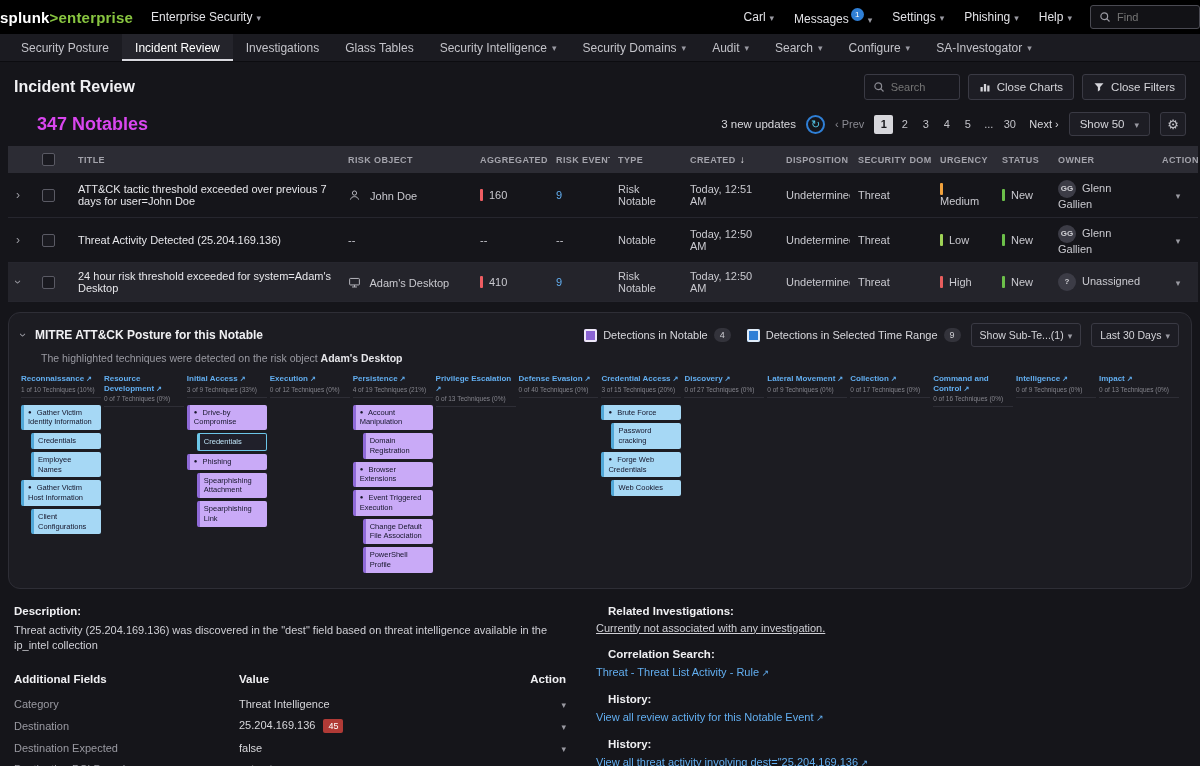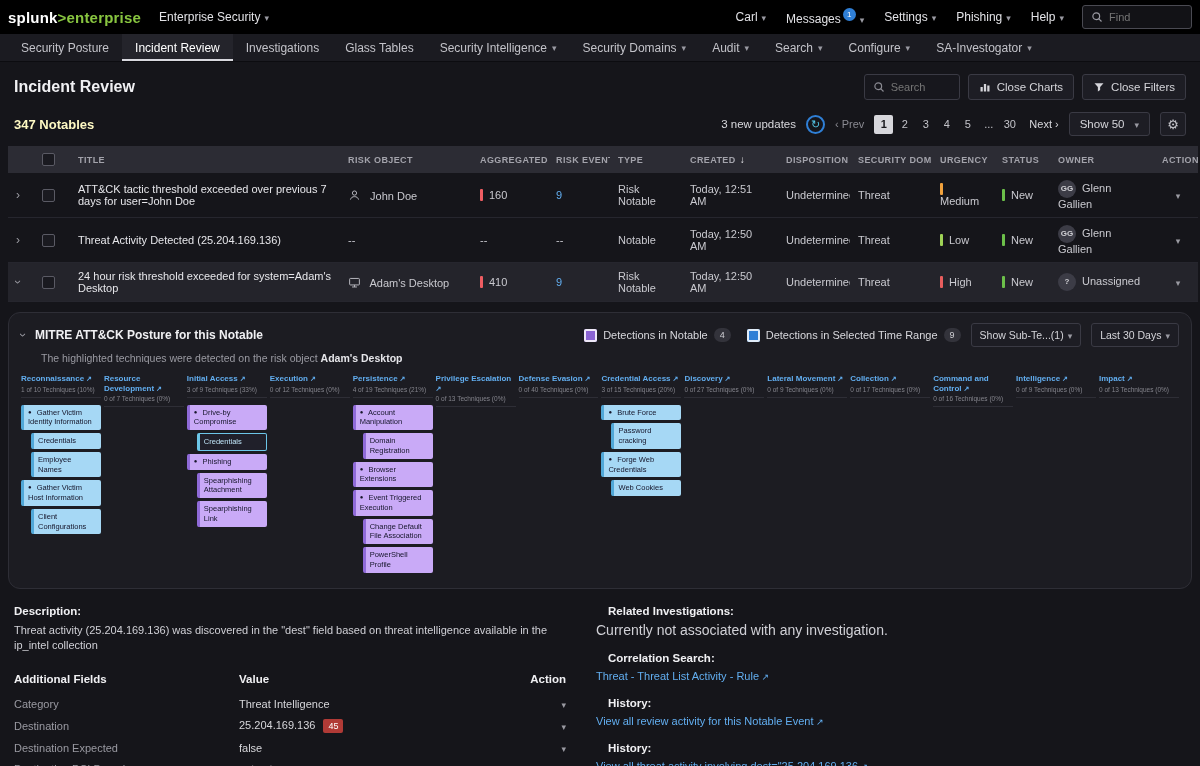--- a/index.html
+++ b/index.html
@@ -5,21 +5,21 @@
   * { box-sizing: border-box; margin: 0; padding: 0; }
   html,body { width:1200px; height:766px; overflow:hidden; }
   body {
     background:#15151a; color:#d7d7dc;
     font-family:"Liberation Sans", sans-serif; font-size:12px;
   }
   .caret-icon::after { content:"▾"; font-size:9px; color:#9a9aa2; margin-left:4px; }
   .ext::after { content:" ↗"; font-size:9px; }
 
   
-  .topbar { height:34px; background:#000; display:flex; align-items:center; padding:0 8px; gap:18px; }
+  .topbar { height:34px; background:#000; display:flex; align-items:center; padding:0 0; gap:18px; }
   .logo { font-size:15px; font-weight:bold; letter-spacing:.2px; }
   .logo .lg-splunk { color:#fff; }
   .logo .lg-gt, .logo .lg-ent { color:#88c540; }
   .app-menu { color:#e2e2e6; font-size:12px; cursor:pointer; }
   .topbar-right { margin-left:auto; display:flex; align-items:center; gap:20px; }
   .top-menu { color:#e2e2e6; font-size:12px; cursor:pointer; white-space:nowrap; }
   .msg-badge { display:none; background:#2f7fd6; color:#fff; border-radius:50%;
     width:13px; height:13px; line-height:13px; font-size:8px; text-align:center;
     vertical-align:6px; margin-left:2px; }
   .msg-badge:not(:empty) { display:inline-block; }
@@ -38,21 +38,21 @@
   .page-title { font-size:16px; font-weight:bold; color:#f0f0f3; }
   .header-right { margin-left:auto; display:flex; gap:8px; }
   .searchbox { display:flex; align-items:center; gap:6px; background:#17171d; border:1px solid #3a3a44;
     border-radius:3px; height:26px; padding:0 8px; color:#8a8a92; width:96px; }
   .searchbox input { background:transparent; border:0; outline:0; color:#ddd; width:60px; font-size:11px; font-family:inherit; }
   .btn { display:flex; align-items:center; gap:6px; height:26px; padding:0 10px; background:#1d1d24;
     border:1px solid #3a3a44; border-radius:3px; color:#d5d5da; font-size:11.5px; cursor:pointer; white-space:nowrap; }
 
   
   .notables-bar { display:flex; align-items:center; padding:4px 14px 10px; }
-  .notables-count { font-size:13px; font-weight:bold; color:#fef9c3; }
+  .notables-count { font-size:18px; font-weight:bold; color:#d946ef;margin-left:23px; }
   .nb-right { margin-left:auto; display:flex; align-items:center; gap:10px; }
   .updates-label { font-size:11.5px; color:#d8d8dd; }
   .refresh-circle { width:19px; height:19px; border-radius:50%; border:2px solid #2f7fd6; color:#55c8e8;
     font-size:11px; line-height:15px; text-align:center; cursor:pointer; }
   .pg-nav { color:#8a8a92; font-size:11px; cursor:pointer; white-space:nowrap; }
   .pg-prev::before { content:"‹ "; }
   .pg-next::after { content:" ›"; color:#d8d8dd; }
   .pg-next { color:#d8d8dd; }
   .pages { display:flex; gap:2px; }
   .page { min-width:19px; height:19px; line-height:19px; text-align:center; color:#c3c3c9; font-size:11px;
@@ -129,21 +129,21 @@
   .frow { display:grid; grid-template-columns:225px 1fr 42px; padding:4.5px 0; font-size:11px; align-items:center; }
   .fname { color:#9a9aa2; }
   .fval { color:#d6d6da; }
   .fbadge { display:none; background:#b03a36; color:#fff; border-radius:2px; padding:0 5px;
     font-size:9px; line-height:14px; margin-left:8px; }
   .fbadge:not(:empty) { display:inline-block; }
   .factions { text-align:right; }
   .details-right { flex:1; min-width:0; }
   .dr-label { font-weight:bold; font-size:11.5px; color:#f0f0f3; margin:14px 12px 5px; }
   .dr-label:first-child { margin-top:0; }
-  .dr-text { font-size:14px; color:#d0d0d6; }
+  .dr-text { font-size:11px; color:#d0d0d6;text-decoration:underline; }
   .dr-link { font-size:11px; color:#62aef0; cursor:pointer; display:inline-block; }
 </style>
 </head>
 <body>
 
 <div class="topbar">
   <div class="logo">
     <span class="lg-splunk">splunk</span><span class="lg-gt">&gt;</span><span class="lg-ent">enterprise</span>
   </div>
   <div class="app-menu">

